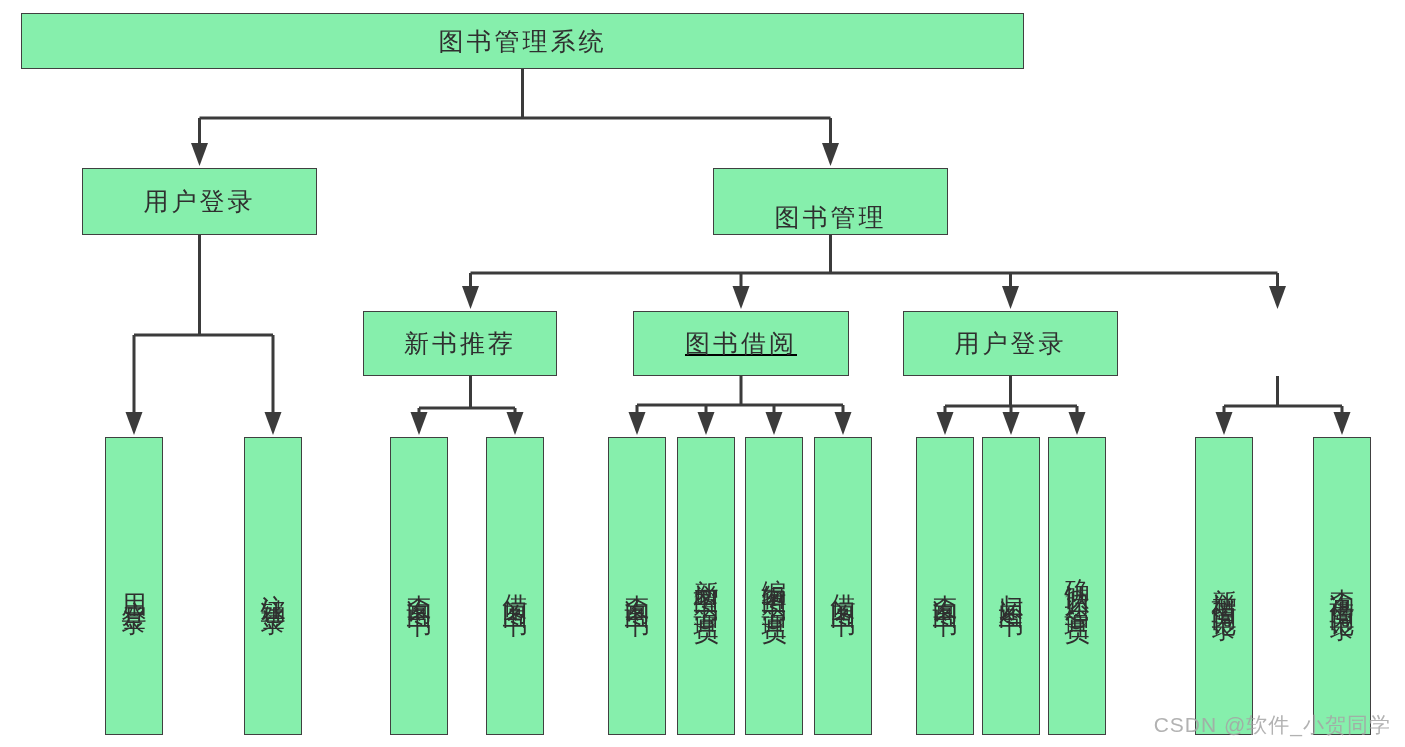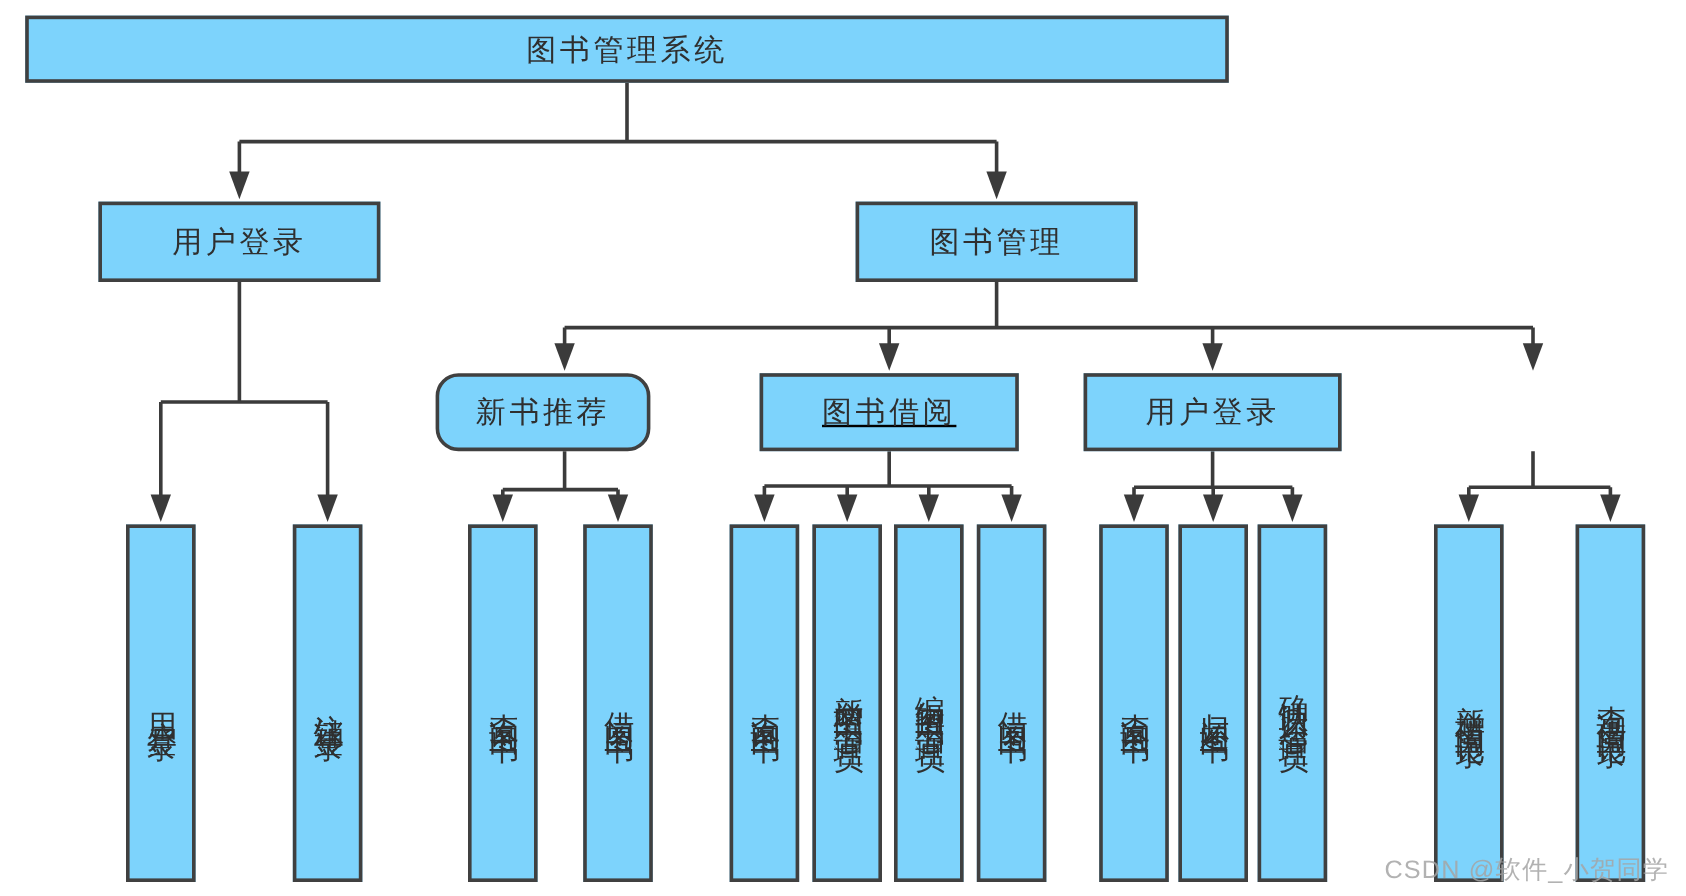--- a/index.html
+++ b/index.html
@@ -15,22 +15,22 @@
     position: absolute;
     left: 0; top: 0;
     width: 1405px; height: 747px;
     z-index: 1;
   }
   .connectors path { stroke: #3b3b3b; stroke-width: 3; fill: none; }
   .connectors polygon { fill: #3b3b3b; stroke: none; }
   .box {
     position: absolute;
     box-sizing: border-box;
-    border: 3px solid #404040;
-    background: #7dd3fc;
+    border: 1px solid #404040;
+    background: #86efac;
     display: flex;
     align-items: center;
     justify-content: center;
     z-index: 2;
   }
   .hlabel {
     font-size: 25px;
     letter-spacing: 3px;
     color: #2f2f2f;
     white-space: nowrap;
@@ -39,22 +39,22 @@
     writing-mode: vertical-rl;
     text-orientation: mixed;
     font-size: 25px;
     line-height: 1;
     letter-spacing: 6px;
     color: #2f2f2f;
   }
   
   #n-root  { left: 21px;   top: 13px;  width: 1003px; height: 56px; }
   #n-login { left: 82px;   top: 168px; width: 235px;  height: 67px; }
-  #n-mgmt  { left: 713px;  top: 168px; width: 235px;  height: 67px; }
-  #n-rec   { left: 363px;  top: 311px; width: 179px;  height: 65px; border-radius: 19px; }
+  #n-mgmt  { left: 713px;  top: 168px; width: 235px;  height: 67px; align-items: flex-end; }
+  #n-rec   { left: 363px;  top: 311px; width: 194px;  height: 65px; }
   #n-bb    { left: 633px;  top: 311px; width: 216px;  height: 65px; text-decoration: underline; }
   #n-cb    { left: 903px;  top: 311px; width: 215px;  height: 65px; }
   #n-br    { left: 1172px; top: 311px; width: 211px;  height: 65px; }
   .leaf { top: 437px; width: 58px; height: 298px; }
   #L1  { left: 105px; }
   #L2  { left: 244px; }
   #L3  { left: 390px; }
   #L4  { left: 486px; }
   #L5  { left: 608px; }
   #L6  { left: 677px; }

